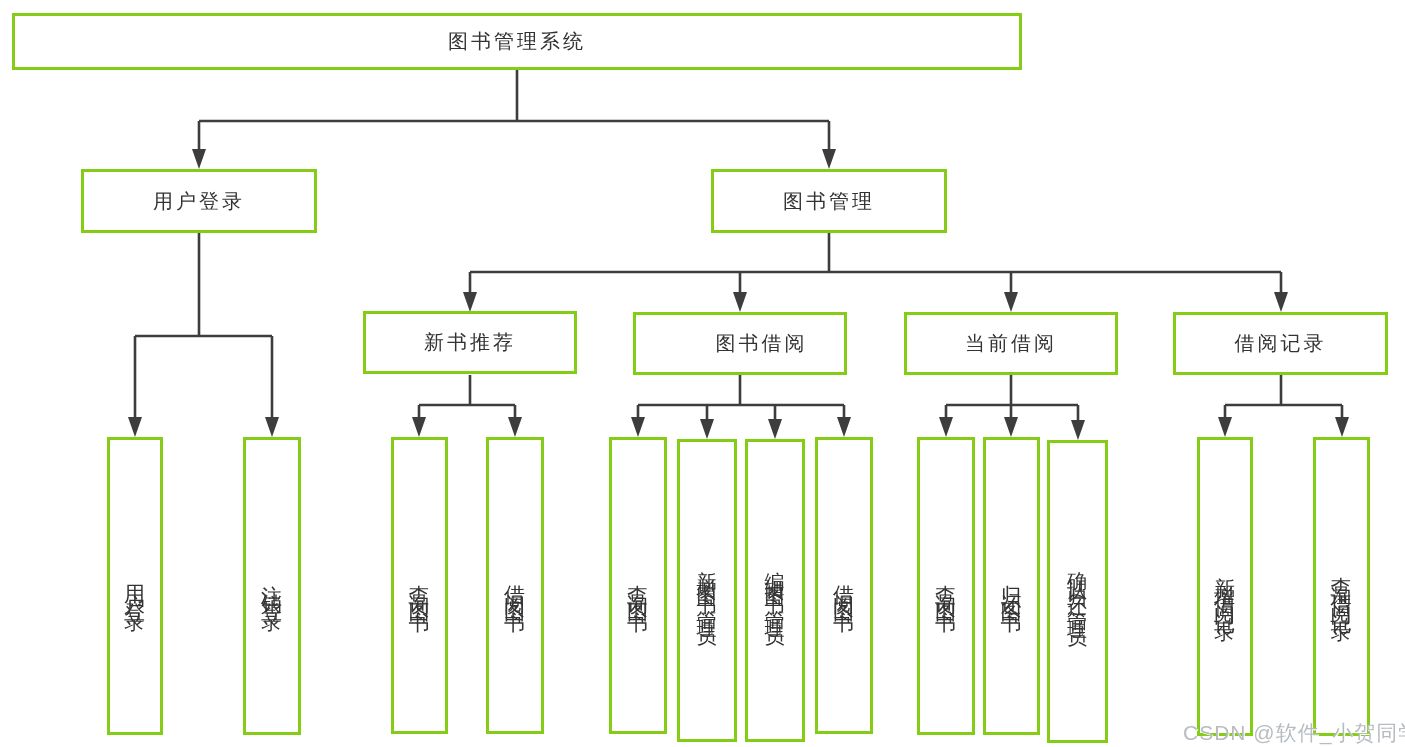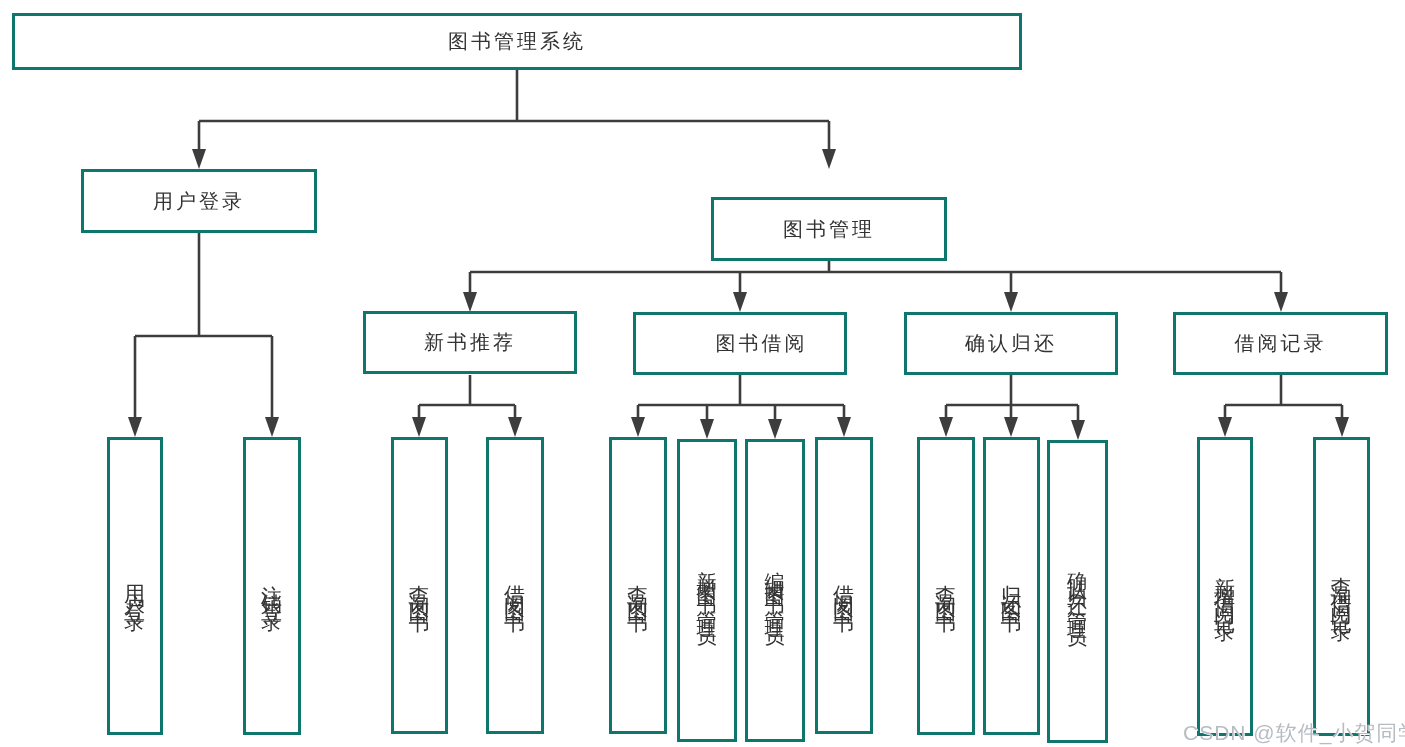--- a/index.html
+++ b/index.html
@@ -12,21 +12,21 @@
     font-family: "Liberation Sans", sans-serif;
   }
   .connectors {
     position: absolute;
     left: 0; top: 0;
     width: 1405px; height: 747px;
   }
   .box {
     position: absolute;
     box-sizing: border-box;
-    border: 3px solid #0f766e;
+    border: 3px solid #84cc16;
     background: #ffffff;
     color: #333333;
     display: flex;
     align-items: center;
     justify-content: center;
     text-align: center;
   }
   .hbox {
     font-size: 20px;
     letter-spacing: 3px;
@@ -119,25 +119,25 @@
       <path d="M1004,417 L1018,417 L1011,437 Z"></path>
       <path d="M1071,420 L1085,420 L1078,440 Z"></path>
       <path d="M1218,417 L1232,417 L1225,437 Z"></path>
       <path d="M1335,417 L1349,417 L1342,437 Z"></path>
     </g>
   </svg>
 
   <div class="box hbox" style="left:12px; top:13px; width:1010px; height:57px;">图书管理系统</div>
 
   <div class="box hbox" style="left:81px; top:169px; width:236px; height:64px;">用户登录</div>
-  <div class="box hbox" style="left:711px; top:169px; width:236px; height:64px;margin-top:28px;">图书管理</div>
+  <div class="box hbox" style="left:711px; top:169px; width:236px; height:64px;">图书管理</div>
 
   <div class="box hbox" style="left:363px; top:311px; width:214px; height:63px;">新书推荐</div>
   <div class="box hbox" style="left:633px; top:312px; width:214px; height:63px;padding-left:43px;">图书借阅</div>
-  <div class="box hbox" style="left:904px; top:312px; width:214px; height:63px;">确认归还</div>
+  <div class="box hbox" style="left:904px; top:312px; width:214px; height:63px;">当前借阅</div>
   <div class="box hbox" style="left:1173px; top:312px; width:215px; height:63px;">借阅记录</div>
 
   <div class="box vbox" style="left:107px; top:437px; width:56px; height:298px;">用户登录</div>
   <div class="box vbox" style="left:243px; top:437px; width:58px; height:298px;">注销登录</div>
 
   <div class="box vbox" style="left:391px; top:437px; width:57px; height:297px;">查询图书</div>
   <div class="box vbox" style="left:486px; top:437px; width:58px; height:297px;">借阅图书</div>
 
   <div class="box vbox" style="left:609px; top:437px; width:58px; height:297px;">查询图书</div>
   <div class="box vbox long" style="left:677px; top:439px; width:60px; height:303px;">新增图书（管理员）</div>

